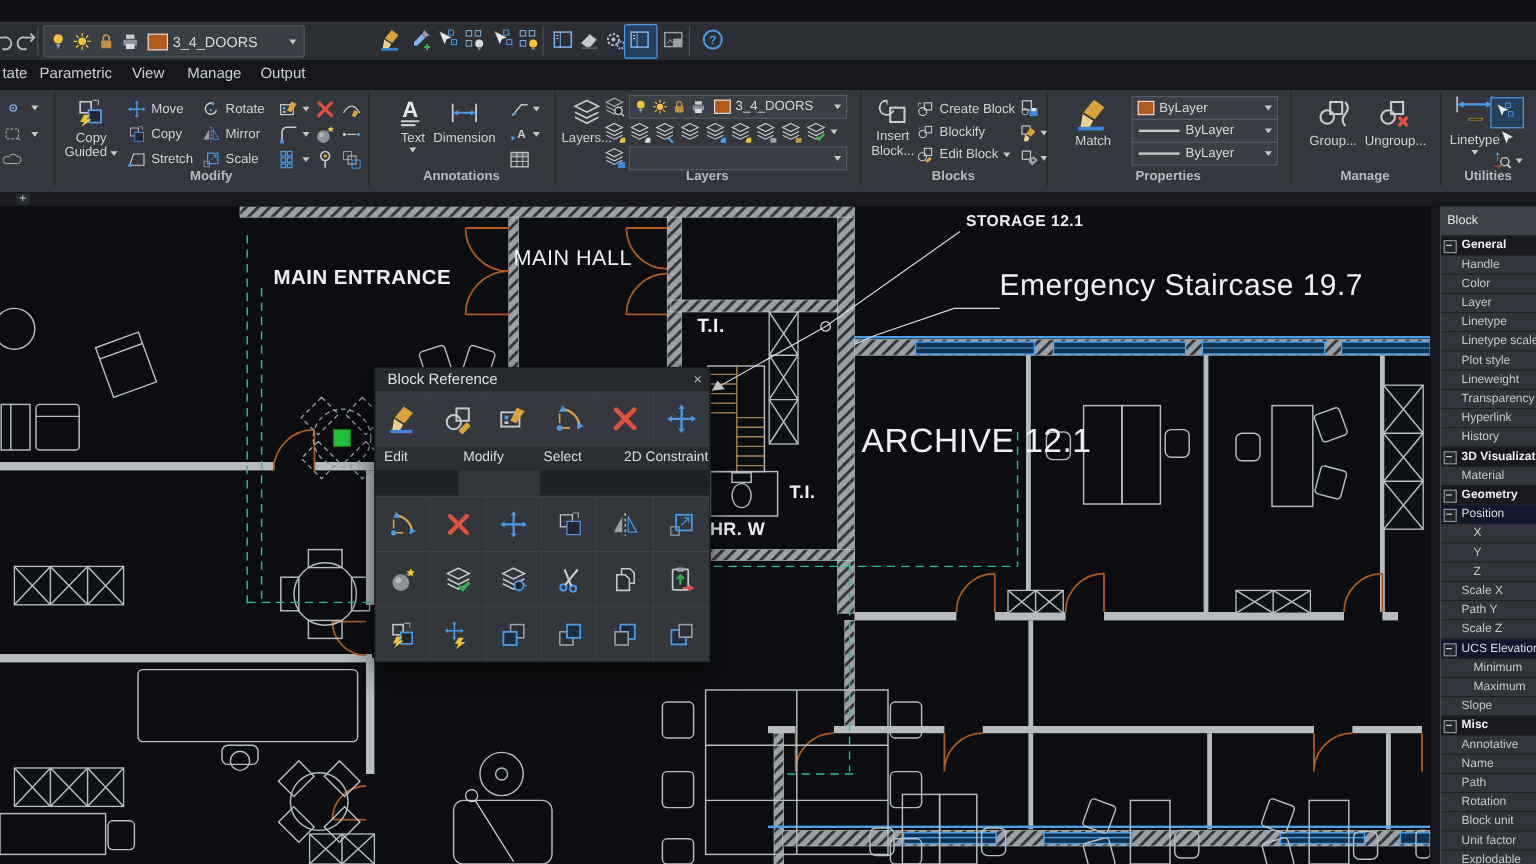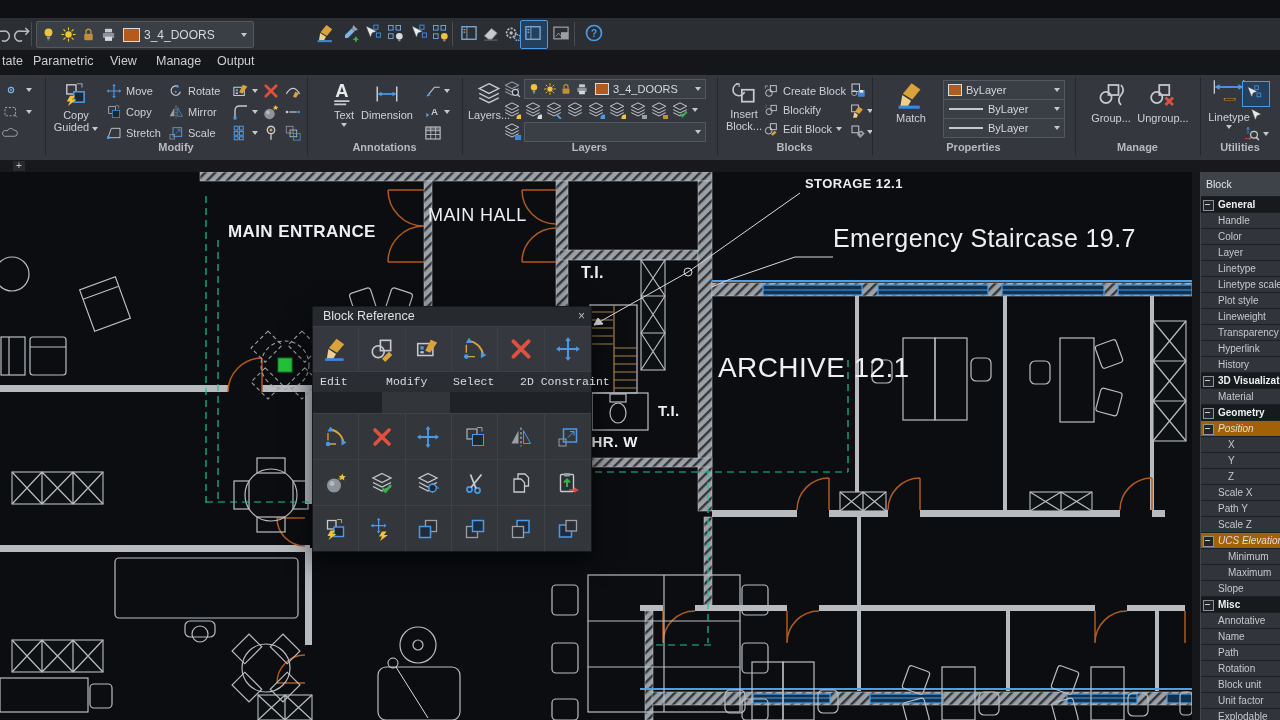--- a/index.html
+++ b/index.html
@@ -63,36 +63,36 @@
   
   #popup{left:312px;top:134px;width:278px;background:#2e3136;border:1px solid #17191c;
       box-shadow:0 10px 24px rgba(0,0,0,.6);}
   #popup-title{height:19px;background:#26292e;color:#dfe1e3;font-size:12.5px;line-height:19px;
       padding-left:10px;position:relative;}
   #popup-close{position:absolute;right:6px;top:0;color:#b9bdc2;font-size:12px;cursor:default;}
   .prow6{display:grid;grid-template-columns:repeat(6,1fr);}
   .pcell{height:44px;border-right:1px solid #3c4046;border-top:1px solid #3c4046;background:#35393f;
       display:flex;align-items:center;justify-content:center;}
   .pcell svg{width:26px;height:26px;}
-  #popup-labels{position:relative;height:20px;background:#2a2d31;border-top:1px solid #3c4046;font-family:Liberation Mono, monospace;}
+  #popup-labels{position:relative;height:20px;background:#2a2d31;border-top:1px solid #3c4046;}
   #popup-labels span{position:absolute;top:3px;font-size:11.5px;color:#dadcdf;white-space:nowrap;}
   #popup-sub{position:relative;height:21px;background:#1f2226;}
   #popup-sub div{position:absolute;left:69px;width:68px;height:21px;background:#32353a;}
   .gcell{height:45px;border-right:1px solid #3e4247;border-top:1px solid #3e4247;background:#33363b;
       display:flex;align-items:center;justify-content:center;}
   .gcell svg{width:24px;height:24px;}
   
   #palette{left:1200px;top:172px;width:80px;height:548px;background:#2f3338;
       border-left:1px solid #43474d;overflow:hidden;}
   #palette-header{height:24px;background:#3e434a;color:#e4e5e7;font-size:10.5px;line-height:24px;
       padding-left:5px;border-bottom:1px solid #1c1f23;}
   .prow{height:15px;line-height:15px;font-size:10px;color:#c6c9cc;background:#31353b;
       border-bottom:1px solid #1c1f23;padding-left:17px;position:relative;white-space:nowrap;overflow:hidden;}
   .prow.sec{background:#17191d;color:#eef0f1;font-weight:bold;}
-  .prow.grp{background:#a16207;color:#dcdee1;font-style:italic;}
+  .prow.grp{background:#0f172a;color:#dcdee1;}
   .prow.i2{padding-left:27px;}
   .minus{position:absolute;left:2px;top:3px;width:9px;height:9px;border:1px solid #8d9298;
       background:#22252a;}
   .minus:after{content:"";position:absolute;left:1px;top:3px;width:5px;height:1px;background:#c6cacf;}
   svg text{font-family:"Liberation Sans",sans-serif;}
 </style>
 </head>
 <body>
 
 <svg width="0" height="0" style="position:absolute">

